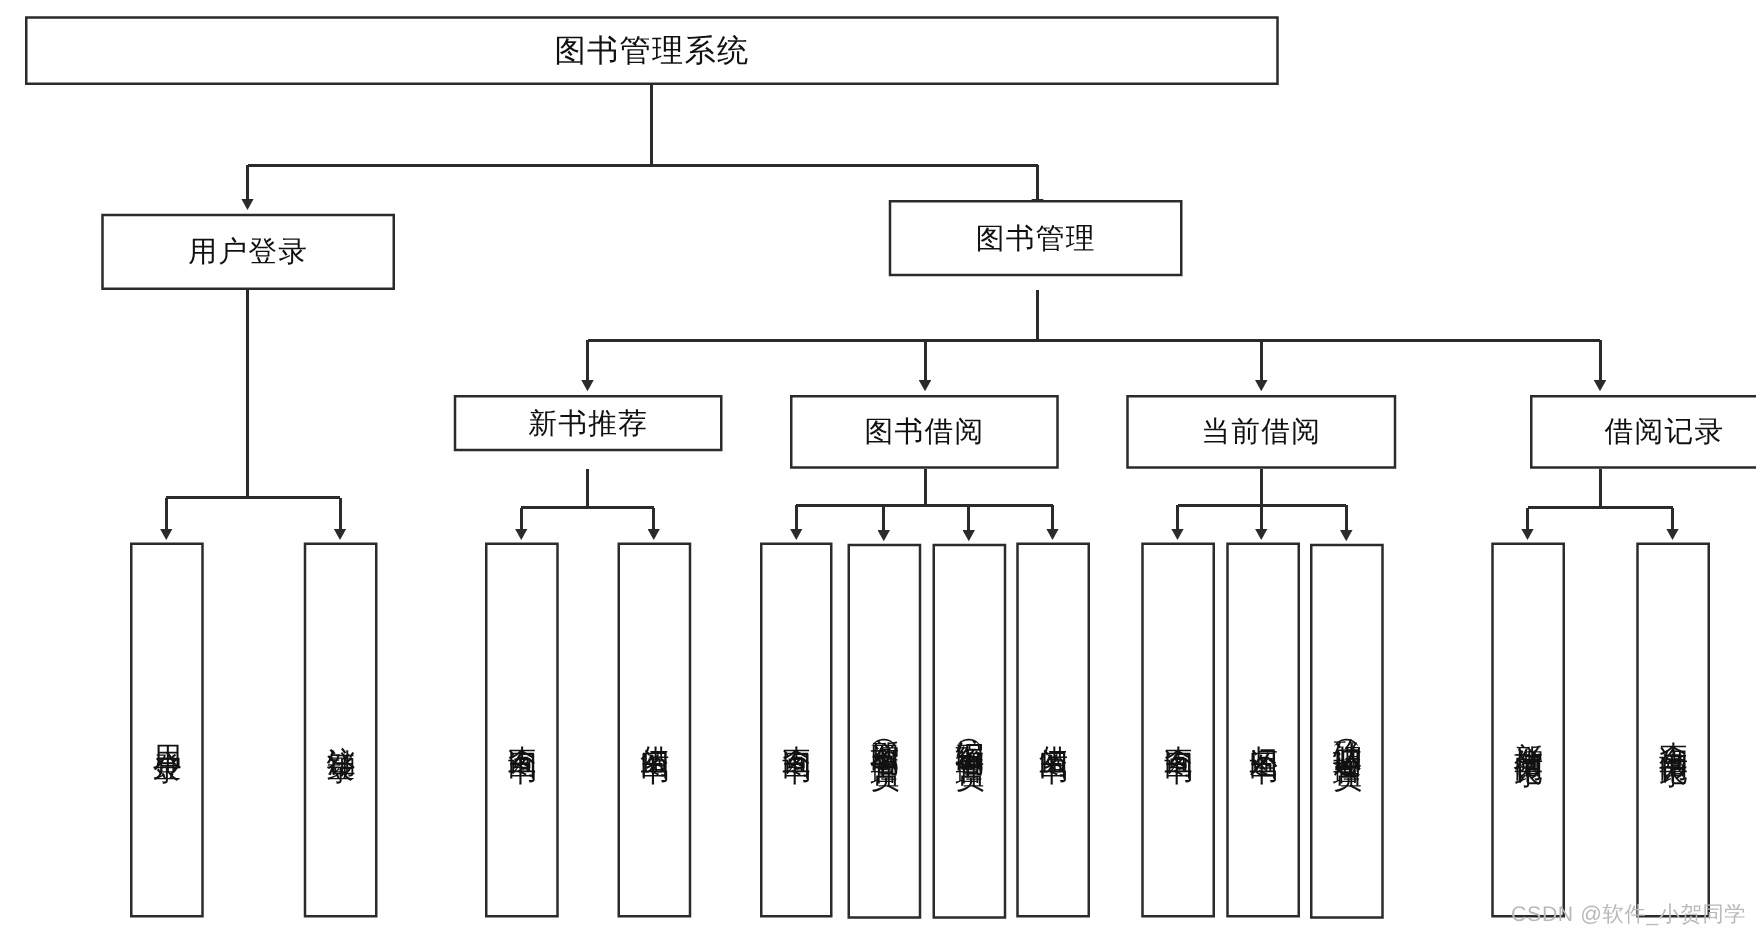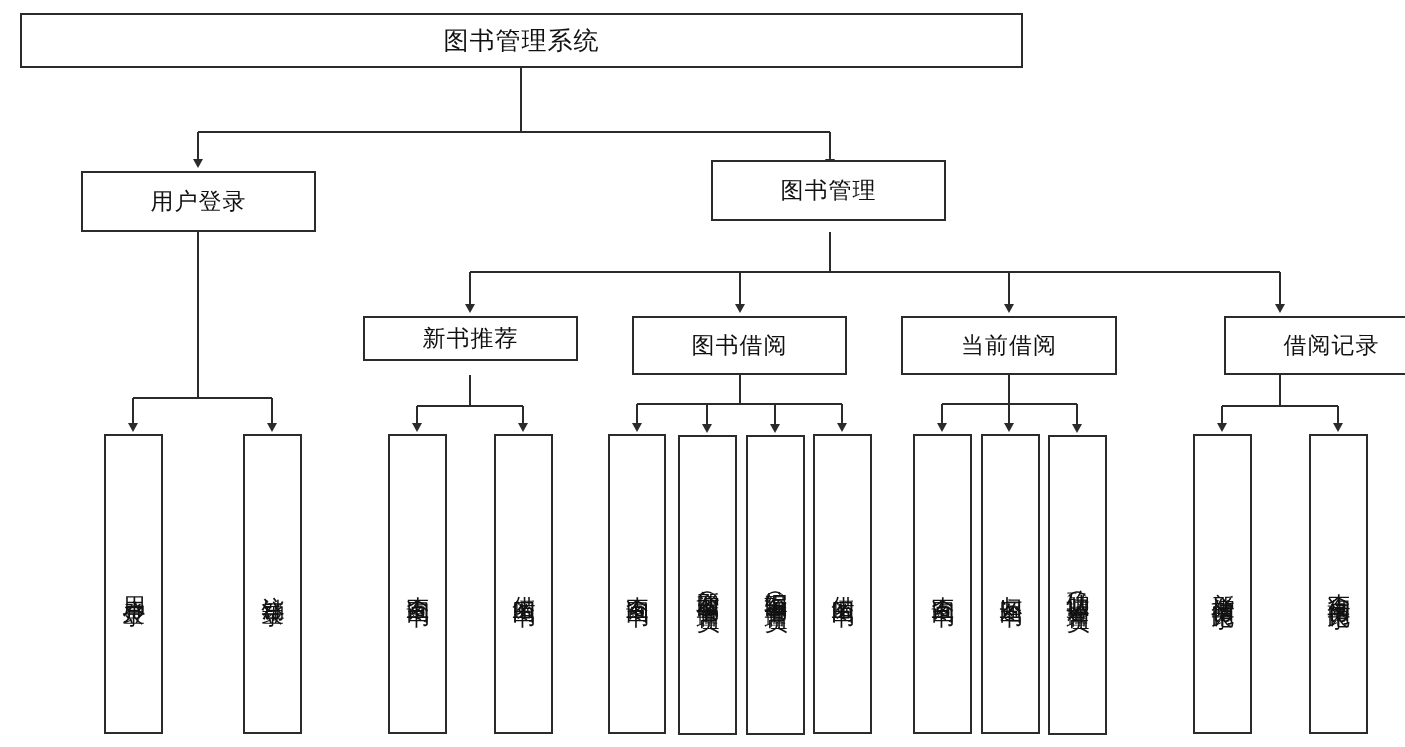--- a/index.html
+++ b/index.html
@@ -200,14 +200,15 @@
   </div>
 
   <div class="node leaf" style="left:1193px; top:434px; width:59px; height:300px;">
     <span class="leaf-label">新增借阅记录</span>
   </div>
 
   <div class="node leaf" style="left:1309px; top:434px; width:59px; height:300px;">
     <span class="leaf-label">查询借阅记录</span>
   </div>
 
+  <div class="watermark">CSDN @软件_小贺同学</div>
 
 </div>
 
 </body></html>

